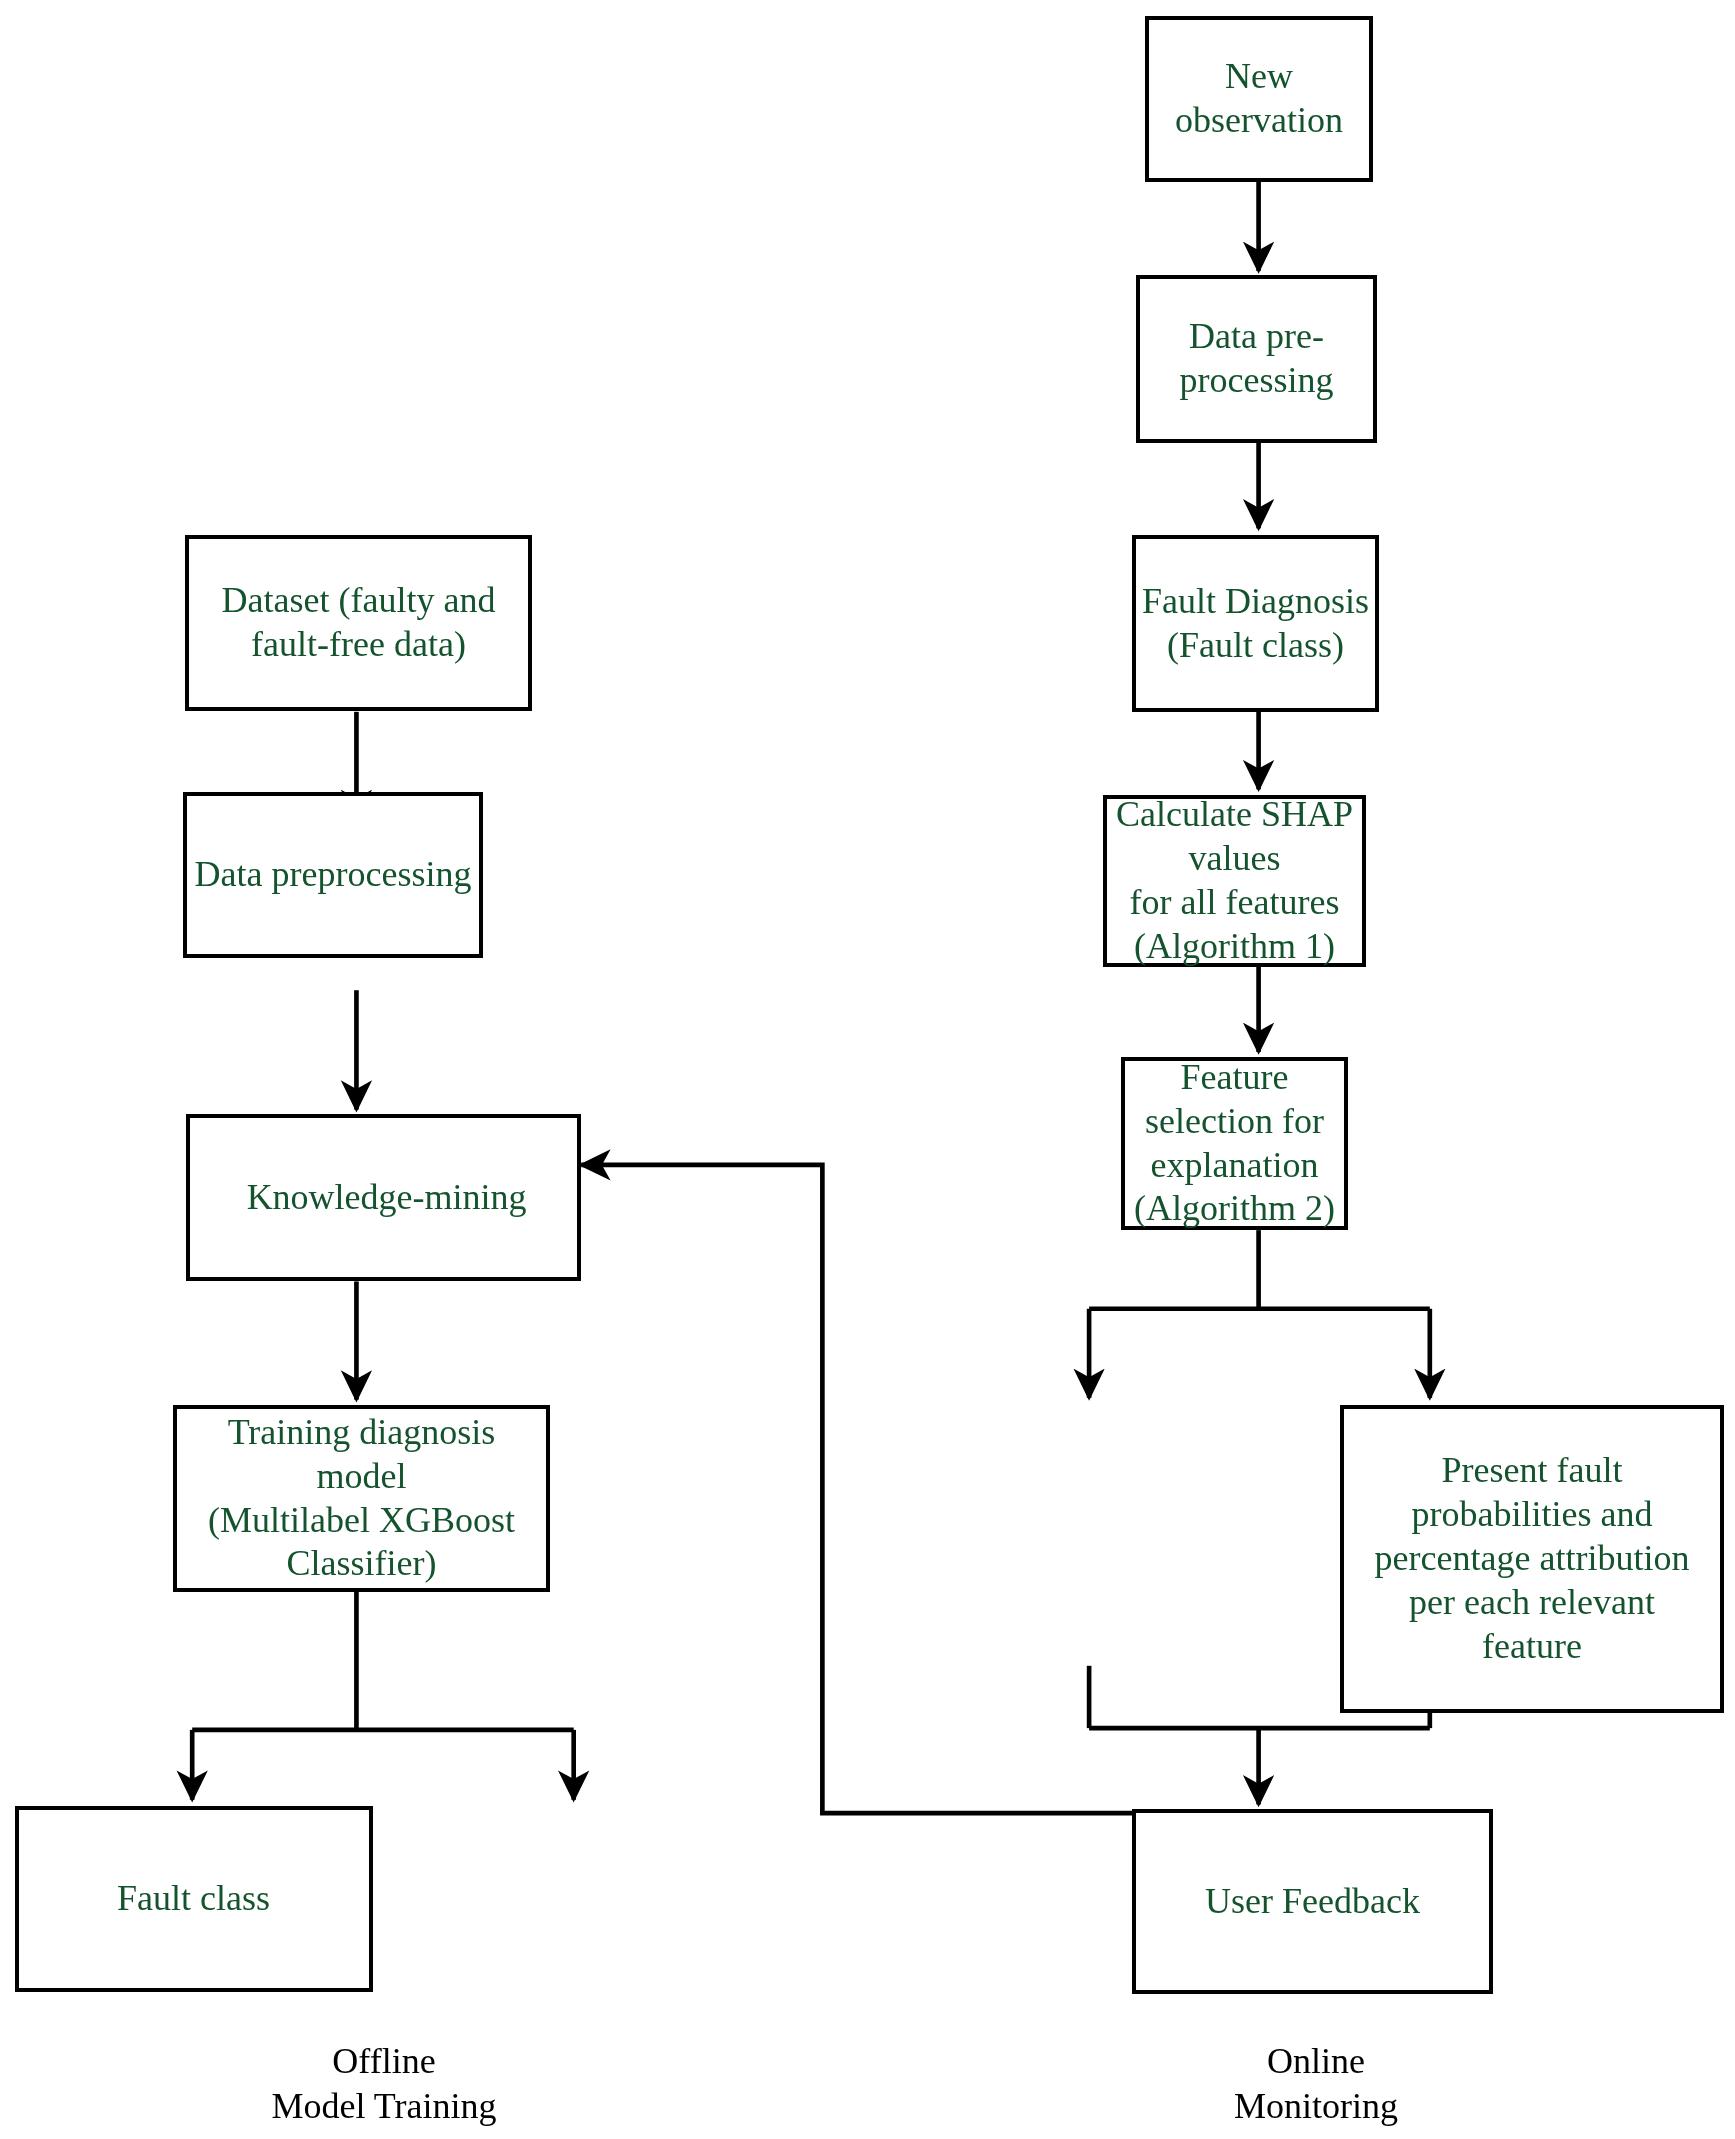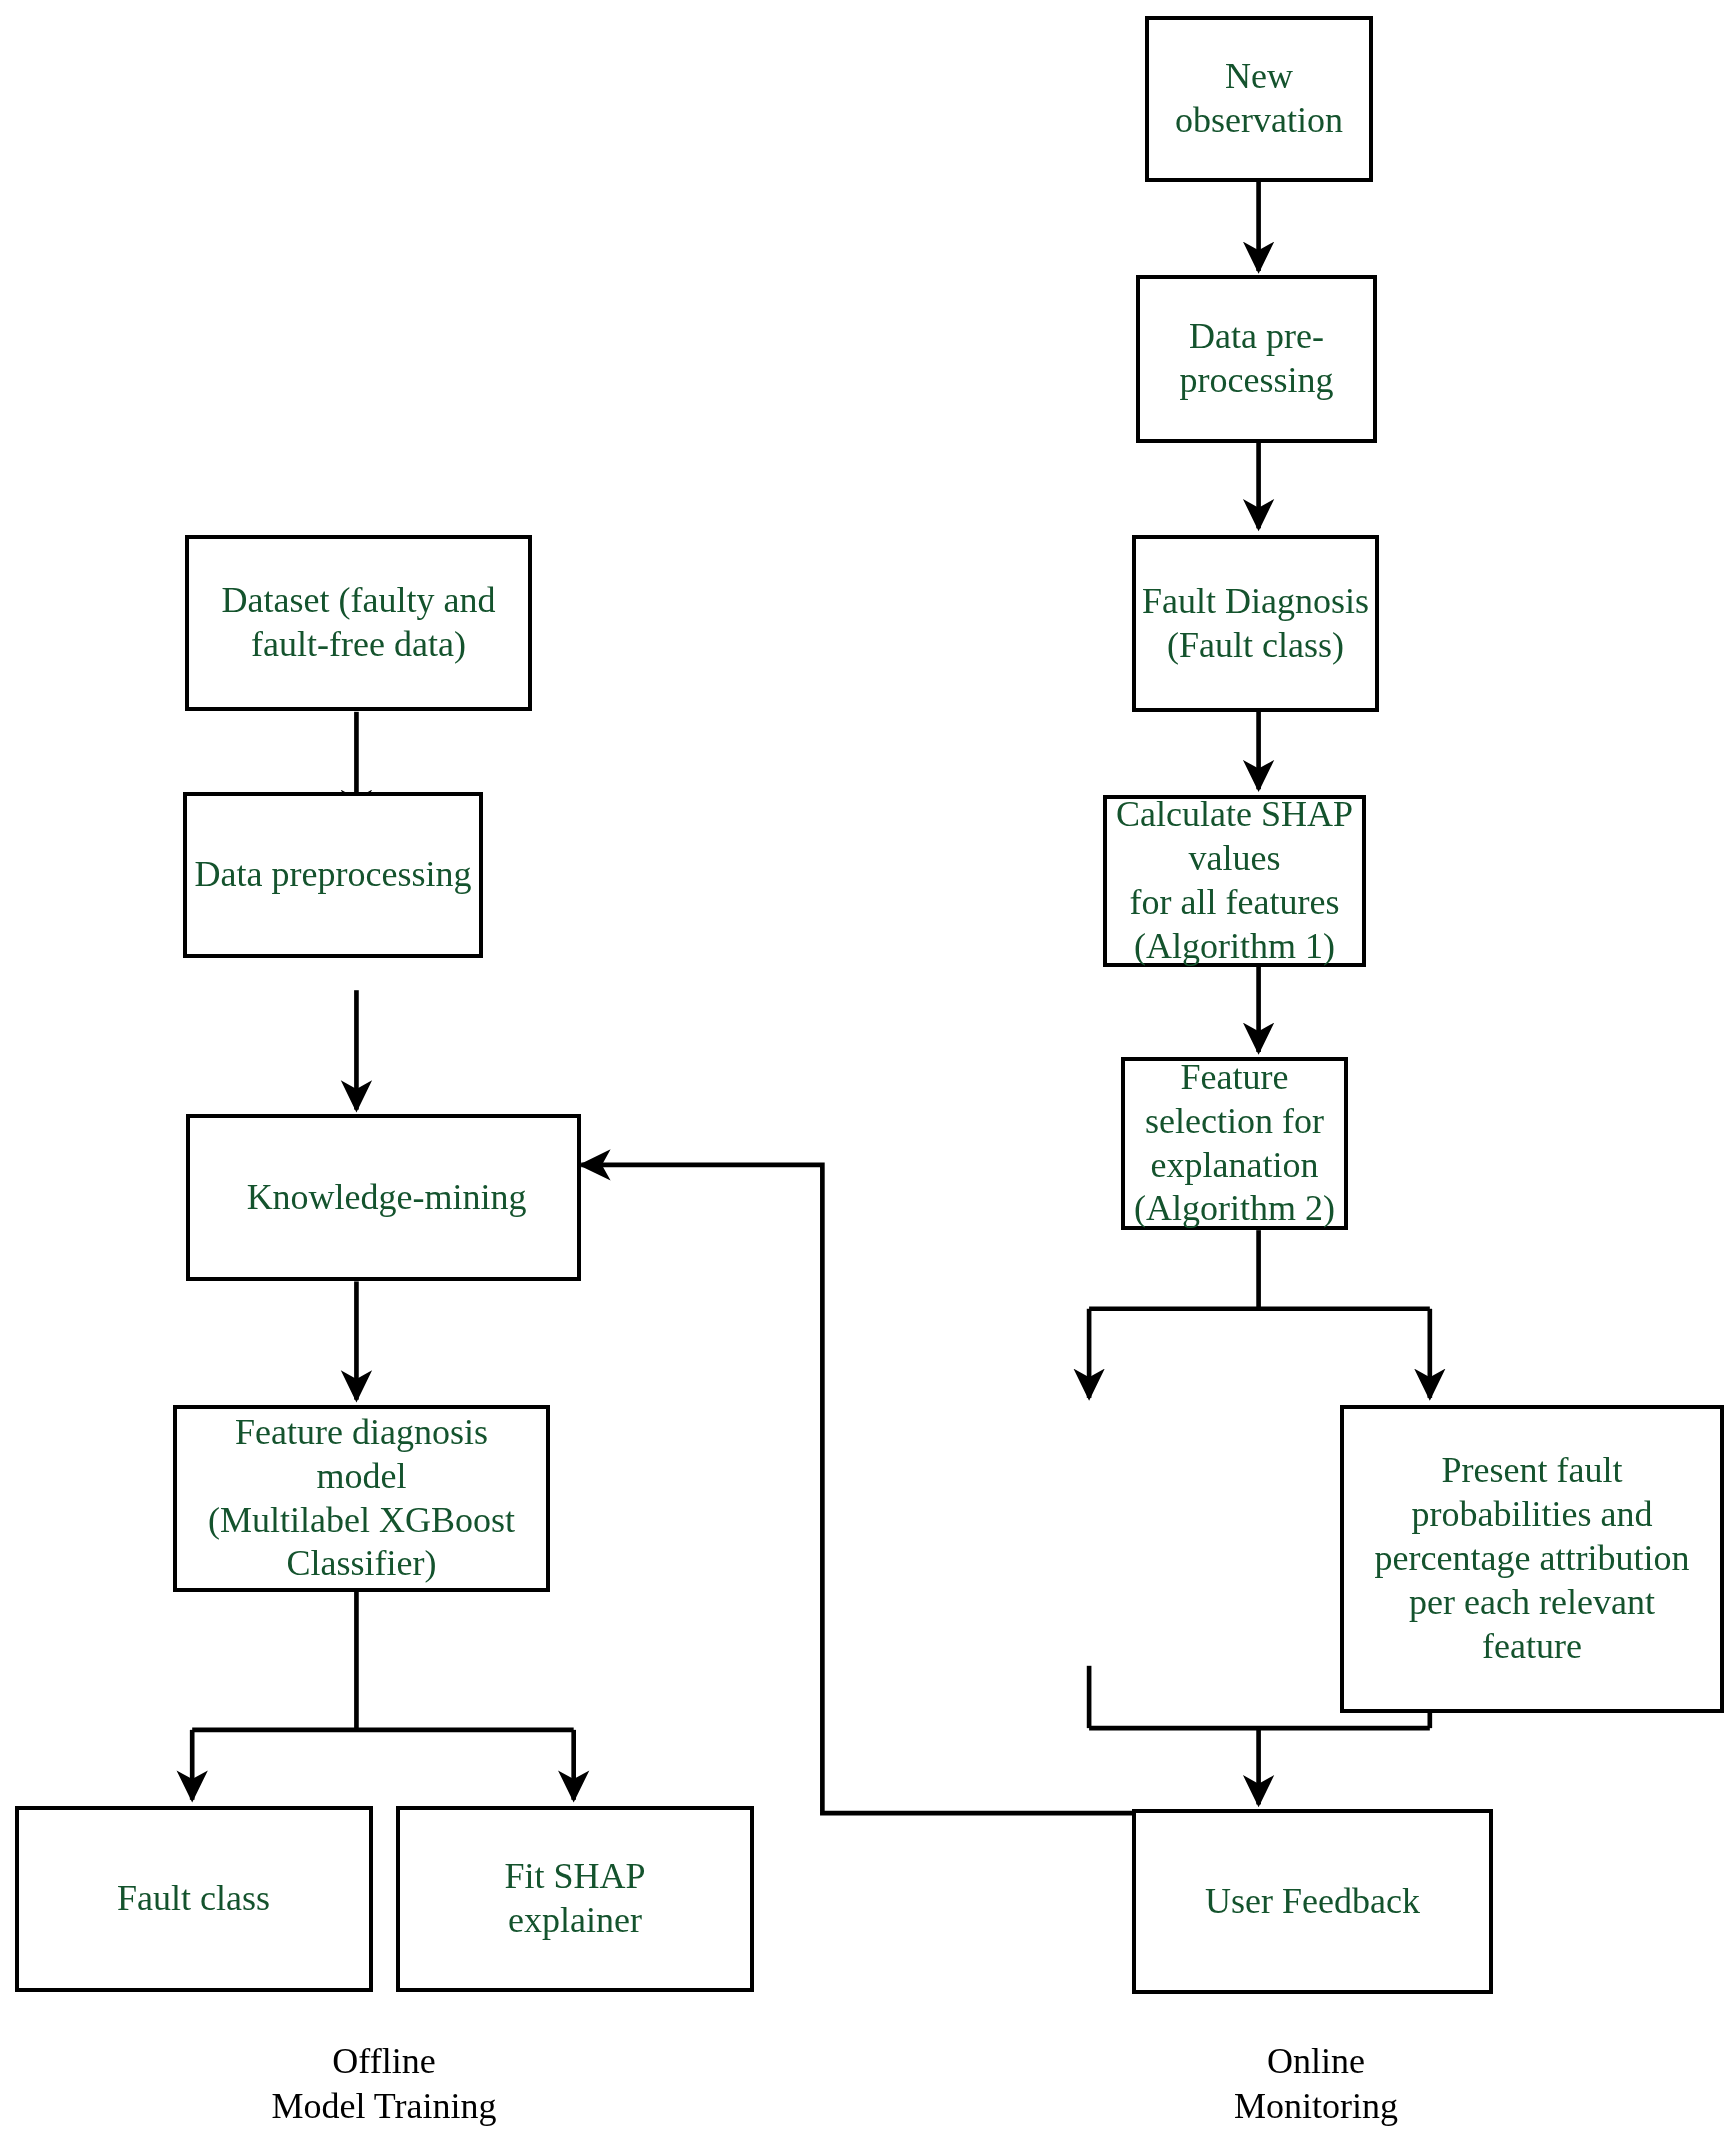--- a/index.html
+++ b/index.html
@@ -120,29 +120,27 @@
 
   <div class="node" style="left:1132px; top:1809px; width:361px; height:185px;">User Feedback</div>
 
   <div class="node" style="left:185px; top:535px; width:347px; height:176px;">Dataset (faulty and
 fault-free data)</div>
 
   <div class="node" style="left:183px; top:792px; width:300px; height:166px;">Data preprocessing</div>
 
   <div class="node" style="left:186px; top:1114px; width:395px; height:167px;padding-left:12px;">Knowledge-mining</div>
 
-  <div class="node" style="left:173px; top:1405px; width:377px; height:187px;">Feature diagnosis
+  <div class="node" style="left:173px; top:1405px; width:377px; height:187px;">Training diagnosis
 model
 (Multilabel XGBoost
 Classifier)</div>
 
   <div class="node" style="left:14.6px; top:1806px; width:358px; height:186px;">Fault class</div>
 
-  <div class="node" style="left:396px; top:1806px; width:358px; height:186px;">Fit SHAP
-explainer</div>
 
   <div class="caption" style="left:93px; top:2039px; width:582px;">Offline
 Model Training</div>
 
   <div class="caption" style="left:1025px; top:2039px; width:582px;">Online
 Monitoring</div>
 
 </div>
 
 

